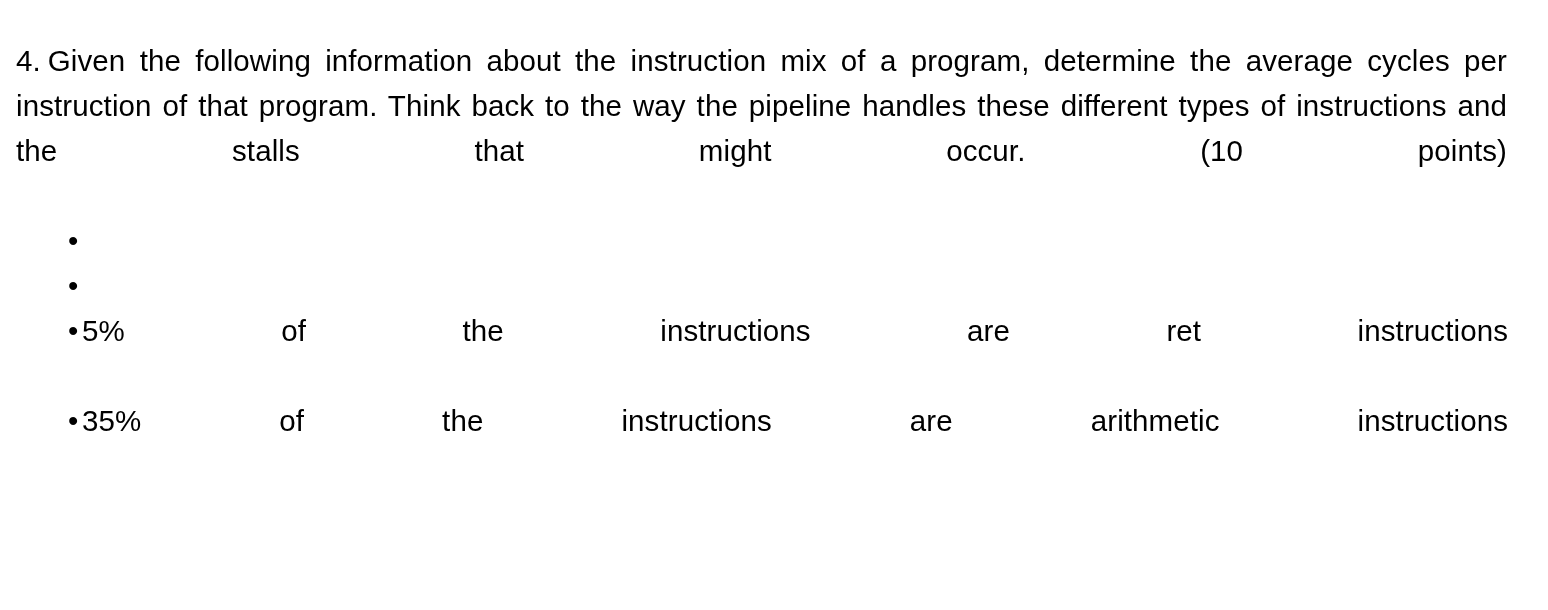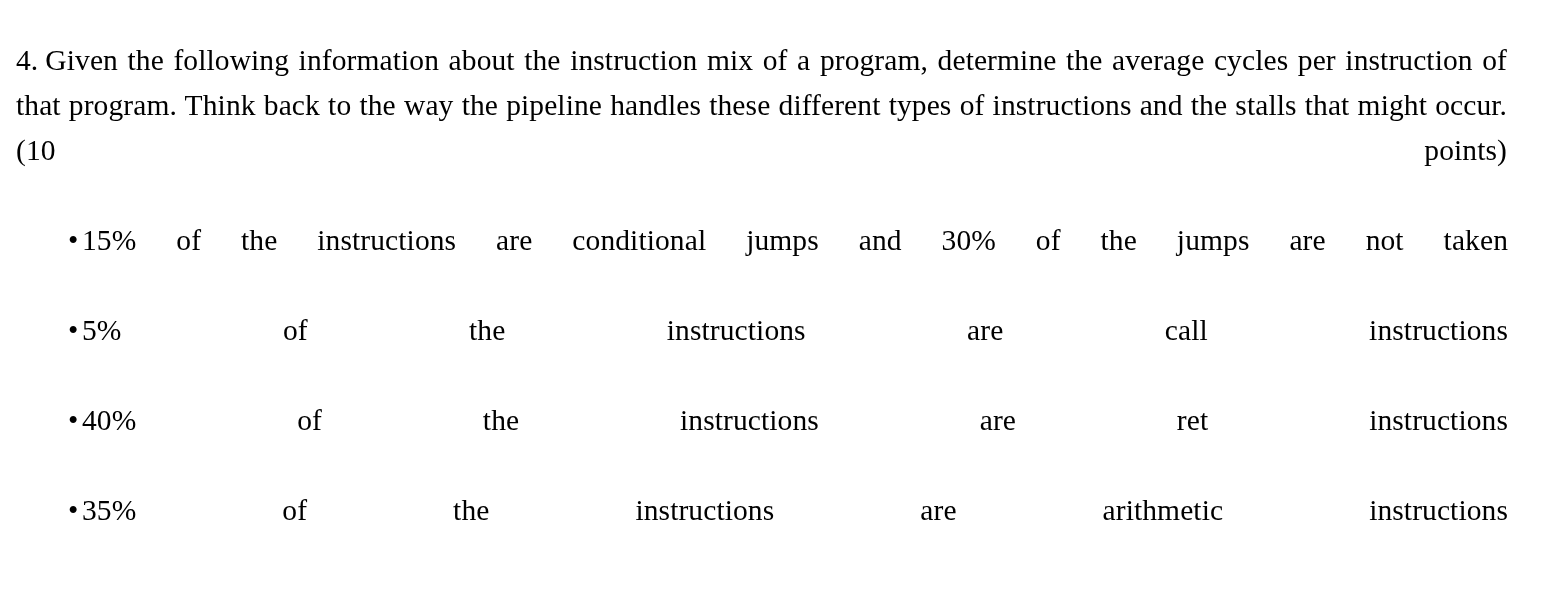--- a/index.html
+++ b/index.html
@@ -15,21 +15,20 @@
     color: #000000;
     overflow: hidden;
   }
 
   .page {
     position: relative;
     width: 1548px;
     height: 610px;
     box-sizing: border-box;
     padding: 16px;
-    font-family: Liberation Serif, serif;
   }
 
   
   .question-block {
     position: absolute;
     left: 16px;
     top: 38px;
     width: 1491px;
   }
 
@@ -107,20 +106,20 @@
 </head>
 <body style="background: rgb(255, 255, 255); color: rgb(0, 0, 0);">
 
 <div class="page">
 
   <div class="question-block">
     <p class="question-text"><span class="q-number">4.</span><span>Given the following information about the instruction mix of a program, determine the average cycles per instruction of that program. Think back to the way the pipeline handles these different types of instructions and the stalls that might occur. (10 points)</span></p>
   </div>
 
   <ul class="bullet-list">
-    <li class="bullet-item"><span class="bullet-dot">•</span><span class="bullet-label">15% of the instructions are conditional jumps and 30% of the jumps are not taken</span></li>
-    <li class="bullet-item"><span class="bullet-dot">•</span><span class="bullet-label">5% of the instructions are call instructions</span></li>
-    <li class="bullet-item"><span class="bullet-dot">•</span><span class="bullet-label">40% of the instructions are ret instructions</span></li>
+    <li class="bullet-item"><span class="bullet-dot">•</span></li>
+    <li class="bullet-item"><span class="bullet-dot">•</span></li>
+    <li class="bullet-item"><span class="bullet-dot">•</span><span class="bullet-label">5% of the instructions are ret instructions</span></li>
     <li class="bullet-item"><span class="bullet-dot">•</span><span class="bullet-label">35% of the instructions are arithmetic instructions</span></li>
 
   </ul>
 
 </div>
 
 </body></html>

